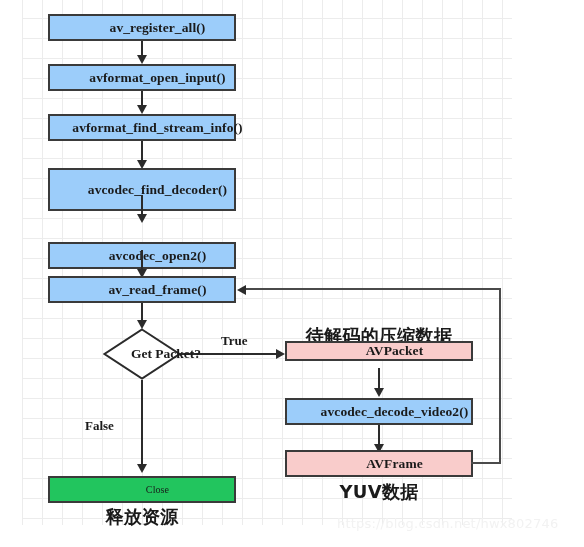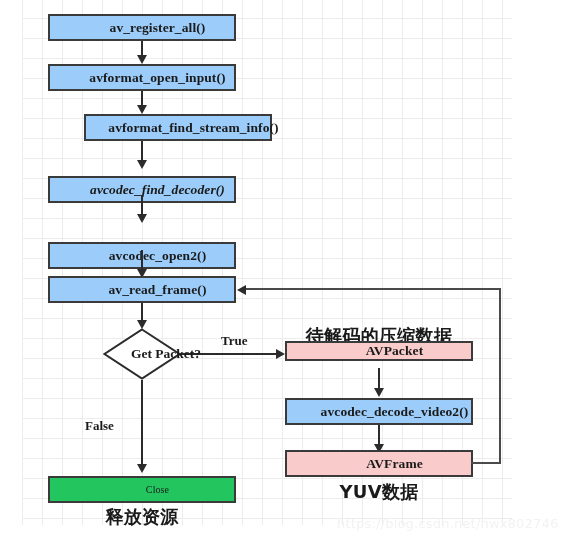--- a/index.html
+++ b/index.html
@@ -138,27 +138,27 @@
   </div>
   <div class="edge v" style="left:141px; top:41px; height:18px;"></div>
   <div class="arrow-down" style="left:136.5px; top:55px;"></div>
 
   <div class="node blue" style="left:48px; top:64px; width:188px; height:27px;">
     <span>avformat_open_input()</span>
   </div>
   <div class="edge v" style="left:141px; top:91px; height:18px;"></div>
   <div class="arrow-down" style="left:136.5px; top:105px;"></div>
 
-  <div class="node blue" style="left:48px; top:114px; width:188px; height:27px;margin-left:36px;">
+  <div class="node blue" style="left:48px; top:114px; width:188px; height:27px;">
     <span>avformat_find_stream_info()</span>
   </div>
   <div class="edge v" style="left:141px; top:141px; height:24px;"></div>
   <div class="arrow-down" style="left:136.5px; top:160px;"></div>
 
-  <div class="node blue" style="left:48px; top:176px; width:188px; height:27px;font-style:italic;">
+  <div class="node blue" style="left:48px; top:168px; width:188px; height:43px;">
     <span>avcodec_find_decoder()</span>
   </div>
   <div class="edge v" style="left:141px; top:195px; height:24px;"></div>
   <div class="arrow-down" style="left:136.5px; top:214px;"></div>
 
   <div class="node blue" style="left:48px; top:223px; width:188px; height:27px;margin-top:19px;">
     <span>avcodec_open2()</span>
   </div>
   <div class="edge v" style="left:141px; top:250px; height:24px;"></div>
   <div class="arrow-down" style="left:136.5px; top:269px;"></div>

